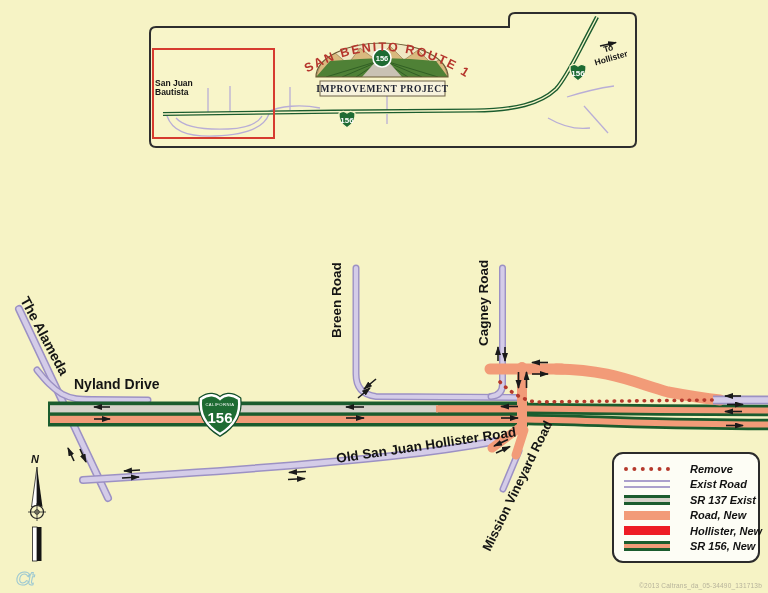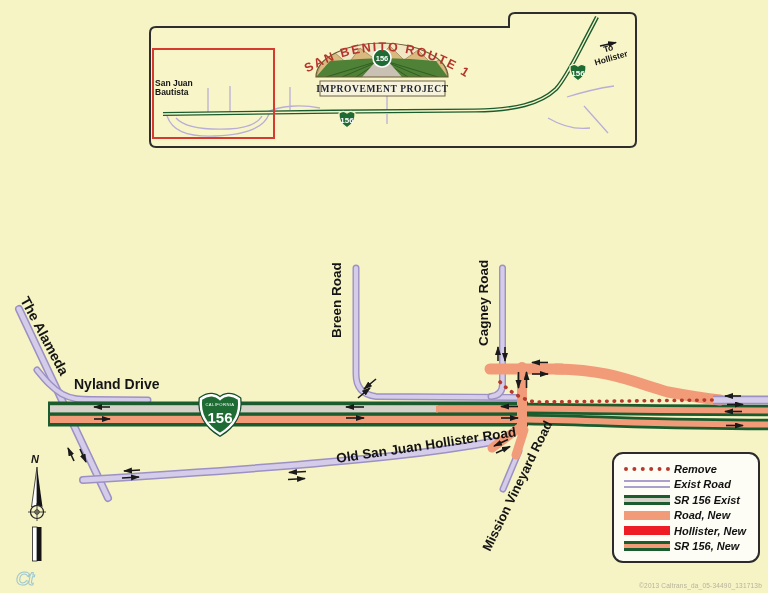--- a/index.html
+++ b/index.html
@@ -3,21 +3,21 @@
 <meta charset="utf-8">
 <style>
   html,body{margin:0;padding:0;}
   .stage{position:relative;width:768px;height:593px;background:#F6F3C5;overflow:hidden;
          font-family:"Liberation Sans","DejaVu Sans",sans-serif;}
   .stage svg{position:absolute;left:0;top:0;}
   .map-label{font-weight:bold;fill:#141414;}
   .legend{position:absolute;left:612px;top:452px;width:148px;box-sizing:border-box;
           background:#FDFDF5;border:2px solid #2b2b2b;border-radius:11px;
           padding:9px 10px;display:flex;flex-direction:column;gap:4.6px;}
-  .legend-row{display:flex;align-items:center;gap:4px;height:11px;}
+  .legend-row{display:flex;align-items:center;gap:20px;height:11px;}
   .swatch{width:46px;flex:0 0 46px;}
   .sw-remove{height:0;border-top:4px dotted #B5392C;}
   .sw-local{height:8px;background:linear-gradient(to bottom,#ABA0CC 0,#ABA0CC 2px,#FDFDF5 2px,#FDFDF5 6px,#ABA0CC 6px,#ABA0CC 8px);}
   .sw-exist{height:10px;background:linear-gradient(to bottom,#1B5C2E 0,#1B5C2E 2.6px,#D6D2C9 2.6px,#D6D2C9 7.4px,#1B5C2E 7.4px,#1B5C2E 10px);}
   .sw-roadnew{height:9px;background:#F29B78;}
   .sw-structure{height:9px;background:#EE1C25;}
   .sw-srnew{height:10px;background:linear-gradient(to bottom,#1B5C2E 0,#1B5C2E 2.6px,#F29B78 2.6px,#F29B78 7.4px,#1B5C2E 7.4px,#1B5C2E 10px);}
   .legend-label{font-style:italic;font-weight:bold;font-size:11px;color:#111;white-space:nowrap;}
   .copyright{position:absolute;right:6px;bottom:4px;font-size:6.5px;color:#B6B29A;letter-spacing:.2px;}
 </style>
@@ -219,21 +219,21 @@
     <div class="legend-row">
       <div class="swatch sw-remove"></div>
       <div class="legend-label">Remove</div>
     </div>
     <div class="legend-row">
       <div class="swatch sw-local"></div>
       <div class="legend-label">Exist Road</div>
     </div>
     <div class="legend-row">
       <div class="swatch sw-exist"></div>
-      <div class="legend-label">SR 156 Exist</div>
+      <div class="legend-label">SR 137 Exist</div>
     </div>
     <div class="legend-row">
       <div class="swatch sw-roadnew"></div>
       <div class="legend-label">Road, New</div>
     </div>
     <div class="legend-row">
       <div class="swatch sw-structure"></div>
       <div class="legend-label">Hollister, New</div>
     </div>
     <div class="legend-row">

